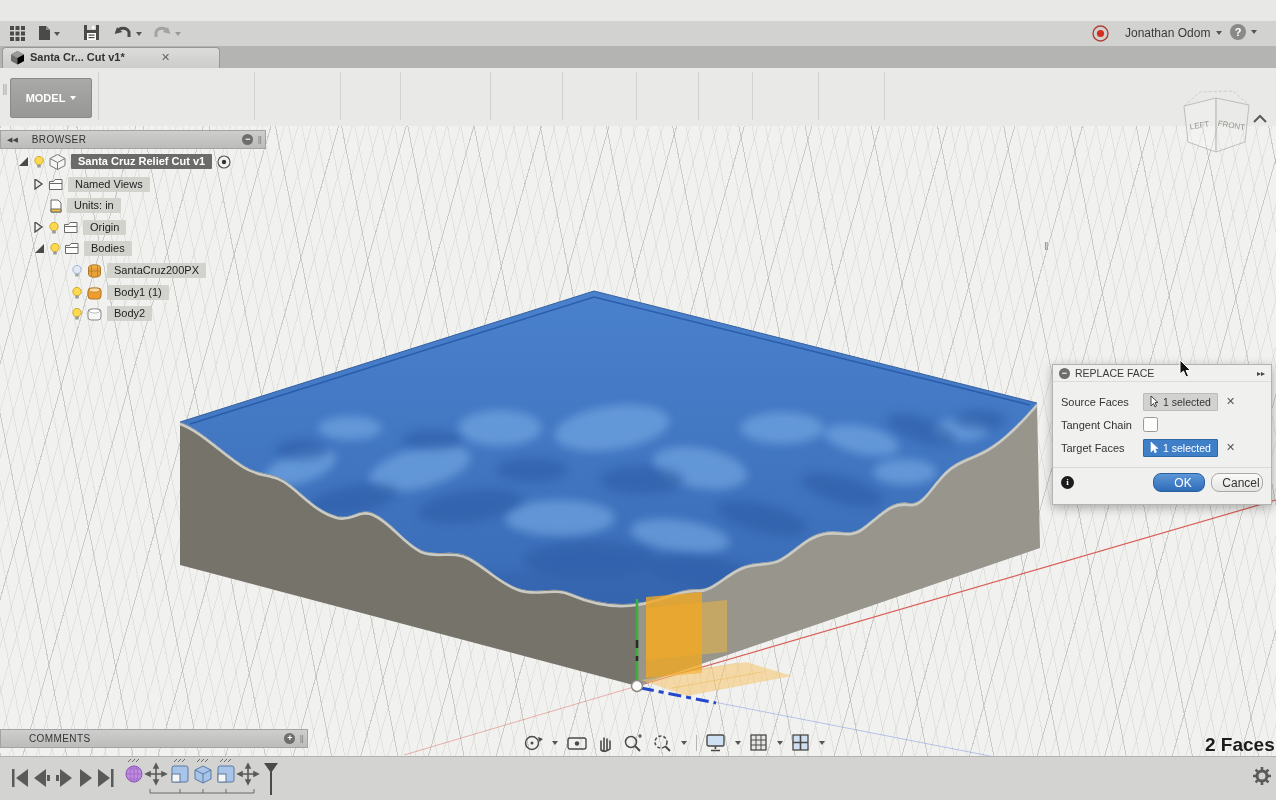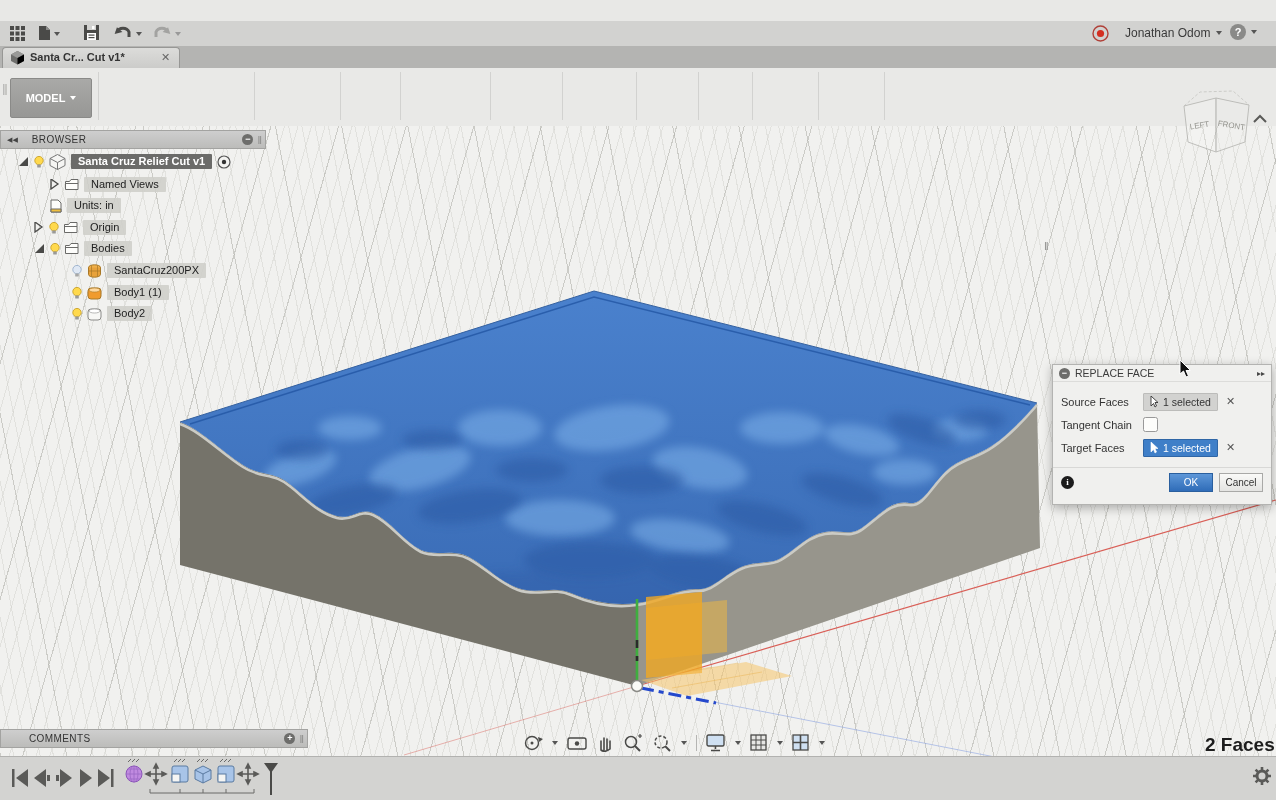--- a/index.html
+++ b/index.html
@@ -19,21 +19,21 @@
   
   .appbar{left:0;top:21px;width:1276px;height:25px;background:#d2d2d0;}
   .caret{display:inline-block;width:0;height:0;border-left:3.5px solid transparent;
     border-right:3.5px solid transparent;border-top:4px solid #555;}
   .caret.light{border-top-color:#999;}
   .user-name{font-size:12px;color:#3a3a3a;}
 
   
   .tabstrip{left:0;top:46px;width:1276px;height:22px;background:#b4b4b2;}
   .tab{left:2px;top:47px;width:176px;height:21px;background:linear-gradient(#dcdcda,#cbcbc9);
-    border:1px solid #97979五5;border:1px solid #979795;border-bottom:none;border-radius:4px 4px 0 0;}
+    border:1px solid #97979五5;border:1px solid #979795;border-bottom:none;border-radius:4px 4px 0 0;padding-left:40px;}
   .tab-label{font-size:11px;font-weight:bold;color:#333;}
   .tab-close{font-size:11px;color:#666;}
 
   
   .ribbon{left:0;top:68px;width:1276px;height:58px;background:#e9e9e7;border-bottom:1px solid #bdbdbb;}
   .ws-chip{left:10px;top:10px;width:80px;height:38px;background:linear-gradient(#a9a9a7,#979795);
     border:1px solid #8a8a88;border-radius:2px;color:#fff;font-weight:bold;font-size:11px;
     display:flex;align-items:center;justify-content:center;gap:5px;}
   .ws-chip .caret{border-top-color:#fff;}
   .grp-label{font-size:10px;color:#4a4a48;display:flex;align-items:center;gap:3px;}
@@ -69,21 +69,21 @@
   .dlg-header{height:16px;display:flex;align-items:center;gap:5px;padding:0 6px;
     border-bottom:1px solid #dcdcda;font-size:10.5px;color:#3c3c3c;}
   .dlg-row{display:flex;align-items:center;height:23px;padding:0 8px;font-size:11px;color:#333;}
   .dlg-label{width:82px;}
   .sel-chip{height:16px;display:flex;align-items:center;gap:4px;font-size:10.5px;
     padding:0 6px;border-radius:1px;}
   .sel-chip.gray{background:#d2d2d0;border:1px solid #bcbcba;color:#333;}
   .sel-chip.blue{background:#3f7fc8;border:1px solid #2f66a6;color:#fff;}
   .x-mark{font-size:11px;color:#555;margin-left:8px;}
   .dlg-sep{border-top:1px solid #d8d8d6;margin-top:8px;}
-  .btn{height:17px;border-radius:0;font-size:10px;display:flex;align-items:center;justify-content:center;}
+  .btn{height:17px;border-radius:8px;font-size:12px;display:flex;align-items:center;justify-content:center;padding-left:8px;}
   .btn-ok{width:42px;background:linear-gradient(#5d97d8,#2f6cb8);border:1px solid #2a5f9e;color:#fff;}
   .btn-cancel{width:42px;background:linear-gradient(#fafaf8,#e4e4e2);border:1px solid #a9a9a7;color:#333;}
   .info-circle{width:13px;height:13px;border-radius:50%;background:#1c1c1c;color:#fff;
     font-size:9px;font-weight:bold;font-family:"Liberation Serif",serif;
     text-align:center;line-height:13px;}
 
   
   .timeline{left:0;top:756px;width:1276px;height:44px;background:#d3d3d1;border-top:1px solid #b2b2b0;}
 
   svg text{font-family:"Liberation Sans",sans-serif;}
@@ -466,21 +466,21 @@
         <path d="M8.5,0.5 L16,4.5 L16,11.5 L8.5,15.5 L1,11.5 L1,4.5 Z" fill="#f5f5f3" stroke="#777"></path>
         <path d="M1,4.5 L8.5,8.5 L16,4.5 M8.5,8.5 L8.5,15.5" fill="none" stroke="#777"></path>
       </svg>
       <span class="chip dark">Santa Cruz Relief Cut v1</span>
       <svg width="14" height="14">
         <circle cx="7" cy="7" r="6" fill="#f2f2f0" stroke="#555" stroke-width="1.2"></circle>
           <circle cx="7" cy="7" r="2.2" fill="#333"></circle>
       </svg>
     </div>
 
-    <div class="abs tree-row" style="left:50px;top:50px">
+    <div class="abs tree-row" style="left:34px;top:50px">
       <svg width="10" height="11">
           <use href="#sym-tri-closed"></use>
         </svg>
       <svg width="14" height="13">
           <use href="#sym-folder"></use>
         </svg>
       <span class="chip">Named Views</span>
     </div>
 
     <div class="abs tree-row" style="left:50px;top:71px">

